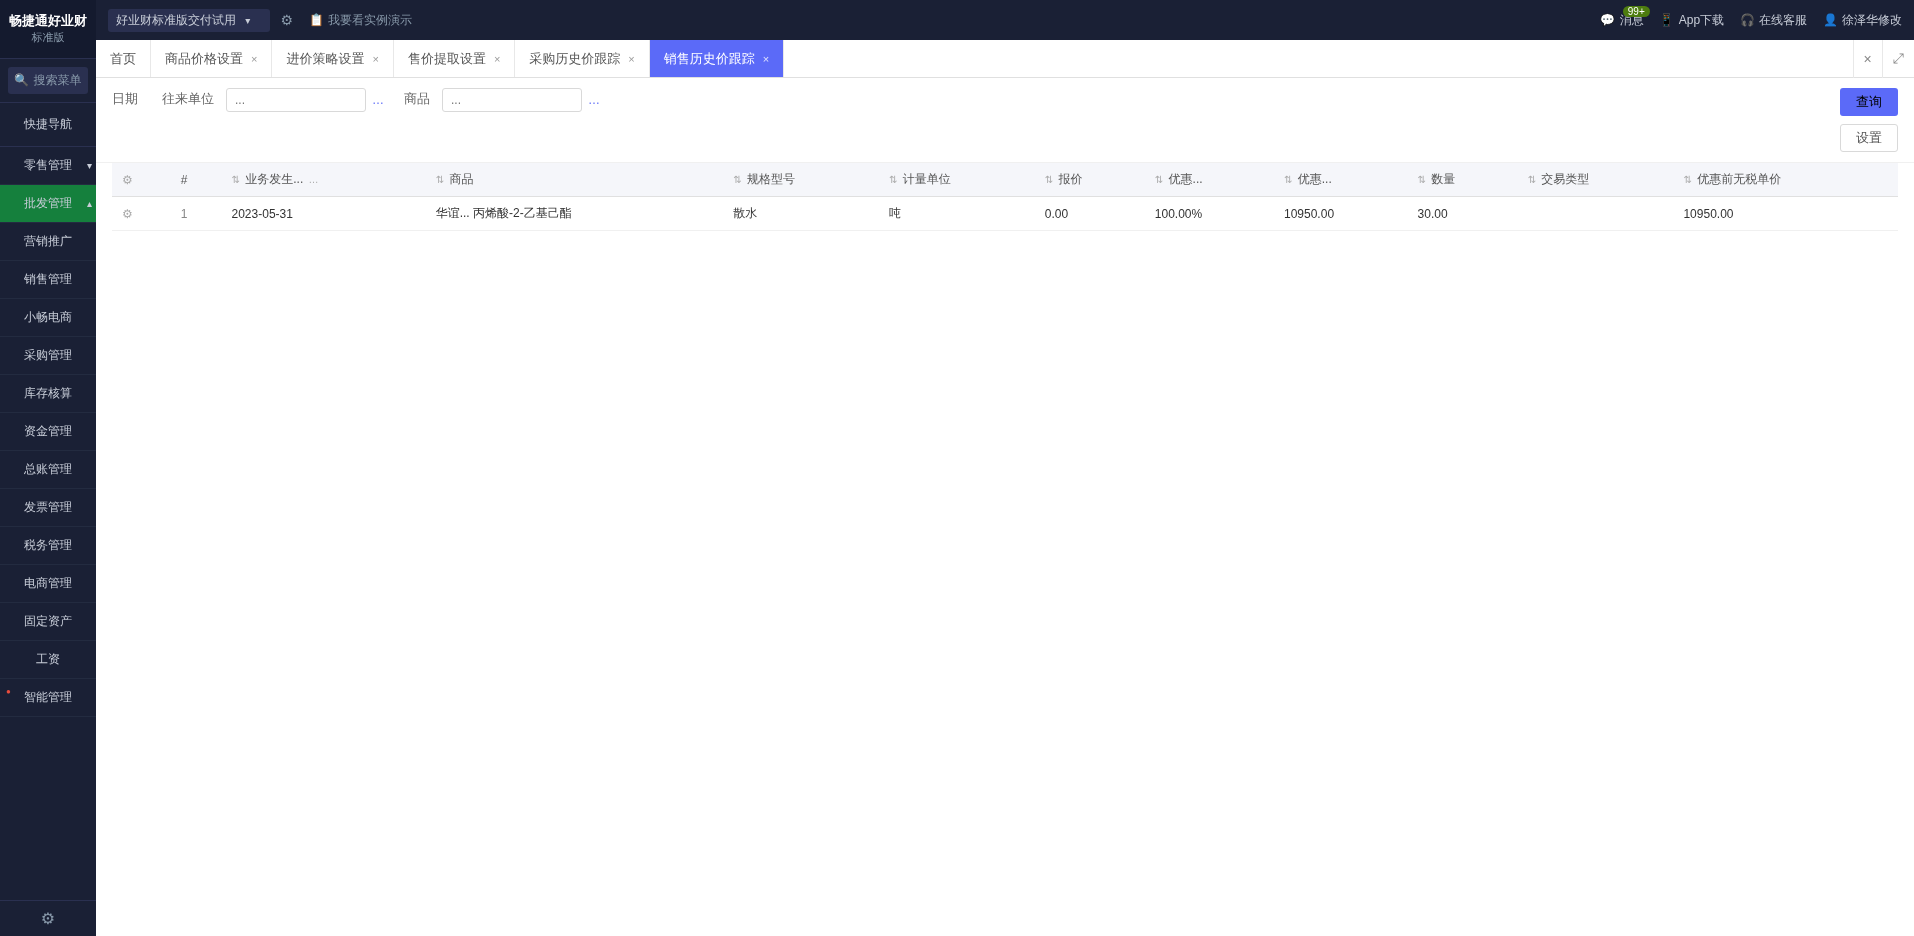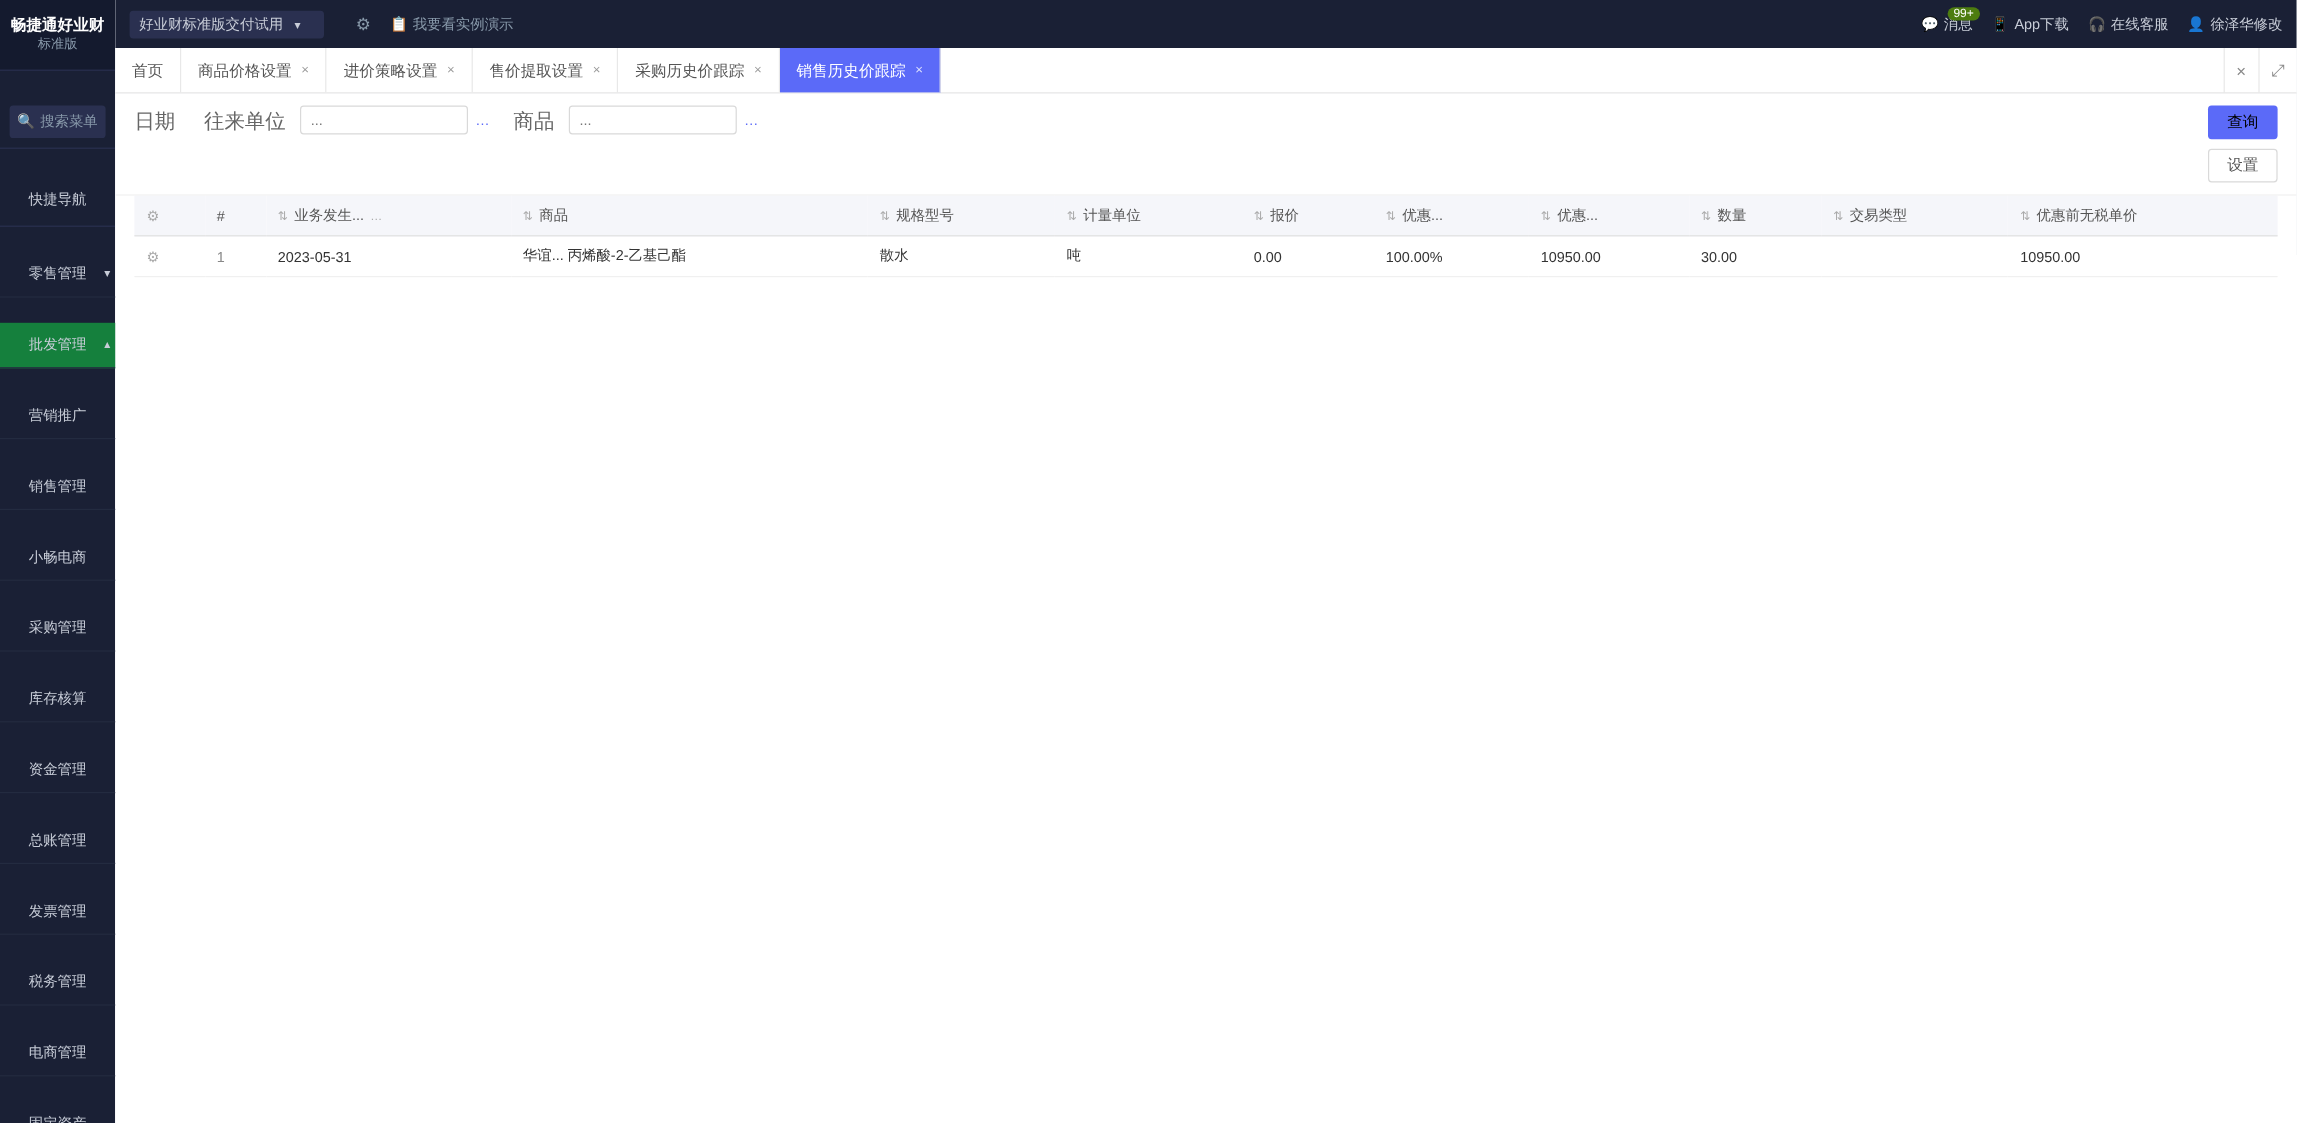--- a/index.html
+++ b/index.html
@@ -1,39 +1,39 @@
 <!DOCTYPE html>
 <html><head>
   <meta charset="utf-8">
   <style>
     * { box-sizing: border-box; margin: 0; padding: 0; font-family: "Microsoft YaHei", "PingFang SC", sans-serif; }
     body { display: flex; height: 936px; overflow: hidden; background: #f0f2f5; font-size: 13px; }
 
     
-    .sidebar { width: 96px; background: #1a2035; color: #c8cdd8; display: flex; flex-direction: column; height: 100%; flex-shrink: 0; gap: 21px; }
+    .sidebar { width: 96px; background: #1a2035; color: #c8cdd8; display: flex; flex-direction: column; height: 100%; flex-shrink: 0; }
     .sidebar-logo { padding: 12px 8px; background: #141a2e; display: flex; flex-direction: column; align-items: center; color: #fff; font-size: 12px; line-height: 1.4; border-bottom: 1px solid #2a3050; }
     .sidebar-logo .logo-title { font-size: 13px; font-weight: bold; color: #fff; }
     .sidebar-logo .logo-sub { font-size: 11px; color: #8899aa; }
     .sidebar-search { padding: 8px; border-bottom: 1px solid #2a3050; }
     .sidebar-search-btn { width: 100%; background: #2a3050; border: none; color: #8899aa; padding: 5px; border-radius: 3px; cursor: pointer; font-size: 12px; display: flex; align-items: center; justify-content: center; gap: 4px; }
     .sidebar-nav-btn { padding: 8px; border-bottom: 1px solid #2a3050; }
     .sidebar-nav-btn-inner { width: 100%; background: none; border: none; color: #c8cdd8; padding: 5px; cursor: pointer; font-size: 12px; text-align: center; }
     .sidebar-item { display: flex; flex-direction: column; align-items: center; padding: 10px 4px; cursor: pointer; color: #c8cdd8; font-size: 12px; border-bottom: 1px solid #232b40; position: relative; }
     .sidebar-item.active { background: #15803d; }
     .sidebar-item .arrow { position: absolute; right: 4px; top: 50%; transform: translateY(-50%); font-size: 10px; }
     .sidebar-item.has-dot::before { content: '●'; color: #e74c3c; position: absolute; left: 6px; top: 8px; font-size: 8px; }
     .sidebar-footer { margin-top: auto; padding: 8px; border-top: 1px solid #2a3050; display: flex; justify-content: center; }
     .sidebar-footer-btn { background: none; border: none; color: #8899aa; cursor: pointer; font-size: 16px; }
 
     
     .main { flex: 1; display: flex; flex-direction: column; overflow: hidden; background: #f0f2f5; }
 
     
     .topbar { background: #1a2035; display: flex; align-items: center; padding: 0 12px; height: 40px; flex-shrink: 0; }
-    .topbar-version { display: flex; align-items: center; gap: 22px; color: #c8cdd8; font-size: 13px; }
+    .topbar-version { display: flex; align-items: center; gap: 6px; color: #c8cdd8; font-size: 13px; }
     .topbar-version-text { background: #2a3050; border-radius: 3px; padding: 3px 20px 3px 8px; cursor: pointer; position: relative; color: #c8cdd8; font-size: 12px; }
     .topbar-version-text .chevron { margin-left: 6px; font-size: 10px; }
     .topbar-gear { color: #8899aa; cursor: pointer; margin-left: 4px; font-size: 14px; }
     .topbar-demo { color: #8899aa; font-size: 12px; cursor: pointer; margin-left: 16px; display: flex; align-items: center; gap: 4px; }
     .topbar-right { margin-left: auto; display: flex; align-items: center; gap: 16px; color: #c8cdd8; font-size: 12px; }
     .topbar-right-item { display: flex; align-items: center; gap: 4px; cursor: pointer; position: relative; }
     .badge { background: #4d7c0f; color: #fff; border-radius: 8px; padding: 0 5px; font-size: 10px; position: absolute; top: -6px; right: -6px; min-width: 16px; text-align: right; }
 
     
     .tabbar { background: #fff; display: flex; align-items: center; border-bottom: 1px solid #e0e0e0; flex-shrink: 0; height: 38px; }
@@ -49,21 +49,21 @@
     .page-header { padding: 12px 16px 8px 16px; display: flex; align-items: center; justify-content: space-between; border-bottom: 1px solid #f0f0f0; }
     .page-title { font-size: 16px; font-weight: bold; color: #333; }
     .page-header-actions { display: flex; align-items: center; gap: 12px; }
     .page-header-action { display: flex; align-items: center; gap: 4px; cursor: pointer; color: #555; font-size: 12px; }
     .only-last-check { display: flex; align-items: center; gap: 4px; font-size: 12px; color: #333; }
     .checkbox-checked { width: 14px; height: 14px; background: #5b6af8; border-radius: 2px; display: flex; align-items: center; justify-content: center; color: #fff; font-size: 10px; cursor: pointer; }
 
     
     .filter-bar { padding: 10px 16px; display: flex; align-items: flex-start; gap: 20px; border-bottom: 1px solid #f0f0f0; flex-shrink: 0; }
     .filter-group { display: flex; align-items: flex-start; gap: 8px; }
-    .filter-label { color: #666; font-size: 17px; margin-right: 4px; white-space: nowrap; padding-top: 2px; }
+    .filter-label { color: #666; font-size: 13px; margin-right: 4px; white-space: nowrap; padding-top: 2px; }
     .filter-date-options { display: flex; flex-direction: column; gap: 4px; }
     .filter-date-btns { display: flex; gap: 4px; align-items: center; }
     .date-btn { padding: 2px 6px; font-size: 12px; cursor: pointer; border: 1px solid transparent; border-radius: 3px; color: #555; background: none; }
     .date-btn.active { background: #5b6af8; color: #fff; border-color: #5b6af8; border-radius: 10px; }
     .date-range { font-size: 11px; color: #888; }
     .filter-input-group { display: flex; align-items: center; gap: 6px; }
     .filter-input { border: 1px solid #d9d9d9; border-radius: 3px; padding: 4px 8px; font-size: 12px; width: 140px; color: #333; }
     .filter-more-btn { color: #5b6af8; cursor: pointer; font-size: 12px; }
     .query-btn { background: #5b6af8; color: #000000; border: none; border-radius: 3px; padding: 5px 16px; cursor: pointer; font-size: 13px; }
     .settings-btn { background: #fff; color: #555; border: 1px solid #d9d9d9; border-radius: 3px; padding: 4px 14px; cursor: pointer; font-size: 13px; display: block; margin-top: 4px; }

